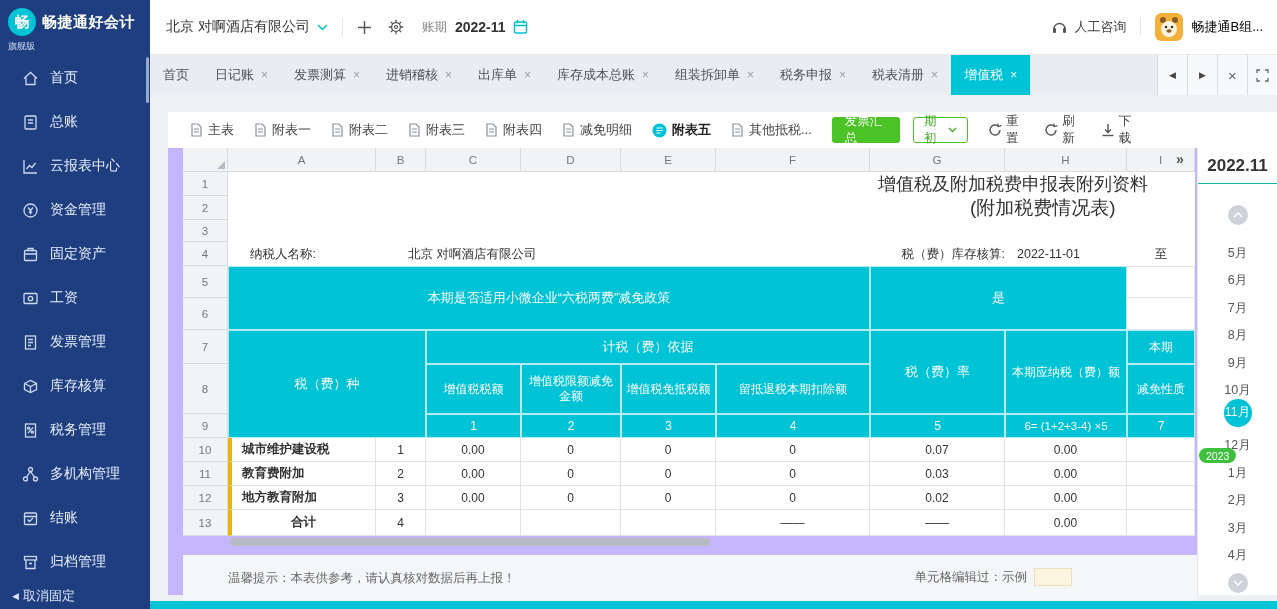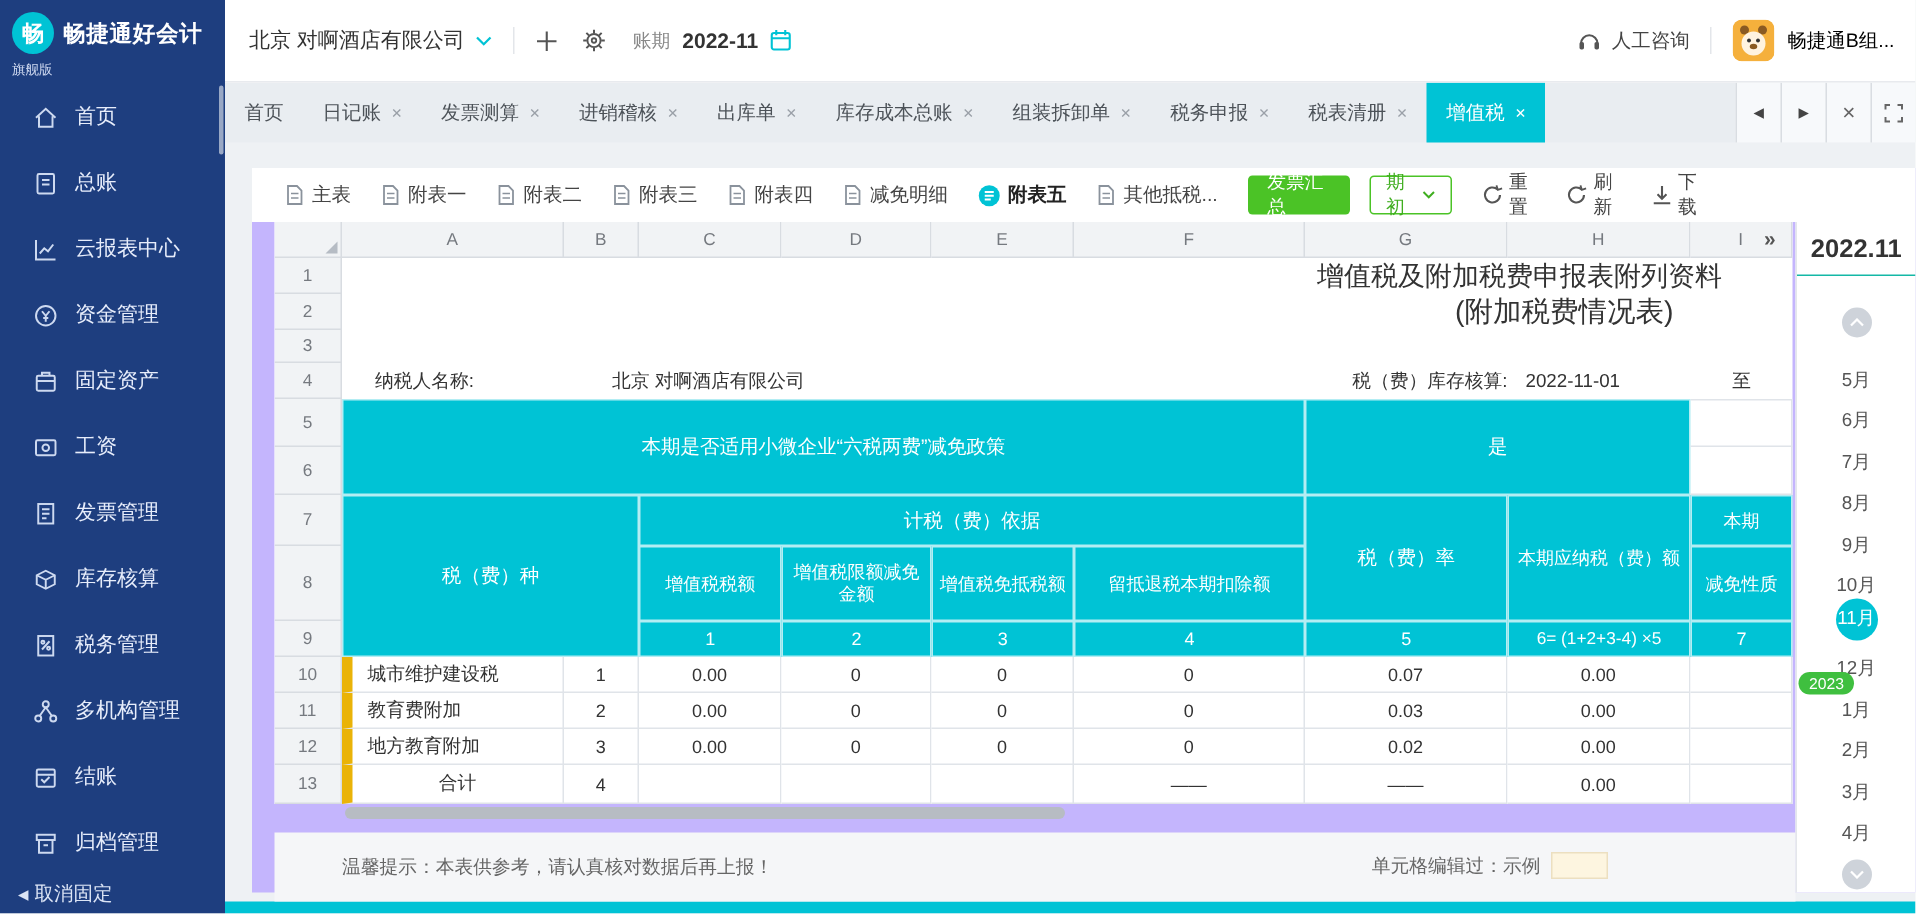--- a/index.html
+++ b/index.html
@@ -75,21 +75,21 @@
            display:grid;
            grid-template-columns:45px 148px 50px 95px 100px 95px 154px 135px 122px 68px;
            grid-template-rows:24px 24px 24px 22px 24px 32px 32px 34px 50px 24px 24px 24px 24px 26px; }
   .cell { display:flex; align-items:center; justify-content:center; font-size:12px; color:#333; overflow:hidden; }
   .hd { background:#f1f3f5; border-right:1px solid #d8dce1; border-bottom:1px solid #d8dce1; color:#75797f; font-size:11.5px; cursor:pointer; }
   .corner { position:relative; }
   .corner::after { content:""; position:absolute; right:2px; bottom:2px;
                    border-left:8px solid transparent; border-bottom:8px solid #b6bcc4; }
   .tl { background:#00c3d5; color:#fff; border:1px solid rgba(255,255,255,.7); text-align:center; line-height:1.25; padding:0 3px; }
   .bd { background:#fff; border-right:1px solid #e0e4e9; border-bottom:1px solid #e0e4e9; cursor:cell; }
-  .bl { border-left:7px solid #eab308; }
+  .bl { border-left:4px solid #eab308;font-weight:bold; }
   .bt { border-top:1px solid #e0e4e9; }
   .left { justify-content:flex-start; }
   .right { justify-content:flex-end; }
   .nowrap { white-space:nowrap; }
   .t-title { font-size:18px; color:#333; padding-left:650px; }
   .t-sub { font-size:19px; color:#333; padding-left:742px; }
   .collapse { position:absolute; left:1008px; top:39px; font-size:14px; font-weight:bold; color:#555; cursor:pointer; }
   .hscroll { position:absolute; left:62px; top:426px; width:480px; height:8px; border-radius:4px; background:#b7bcc3; cursor:grab; }
 
   

